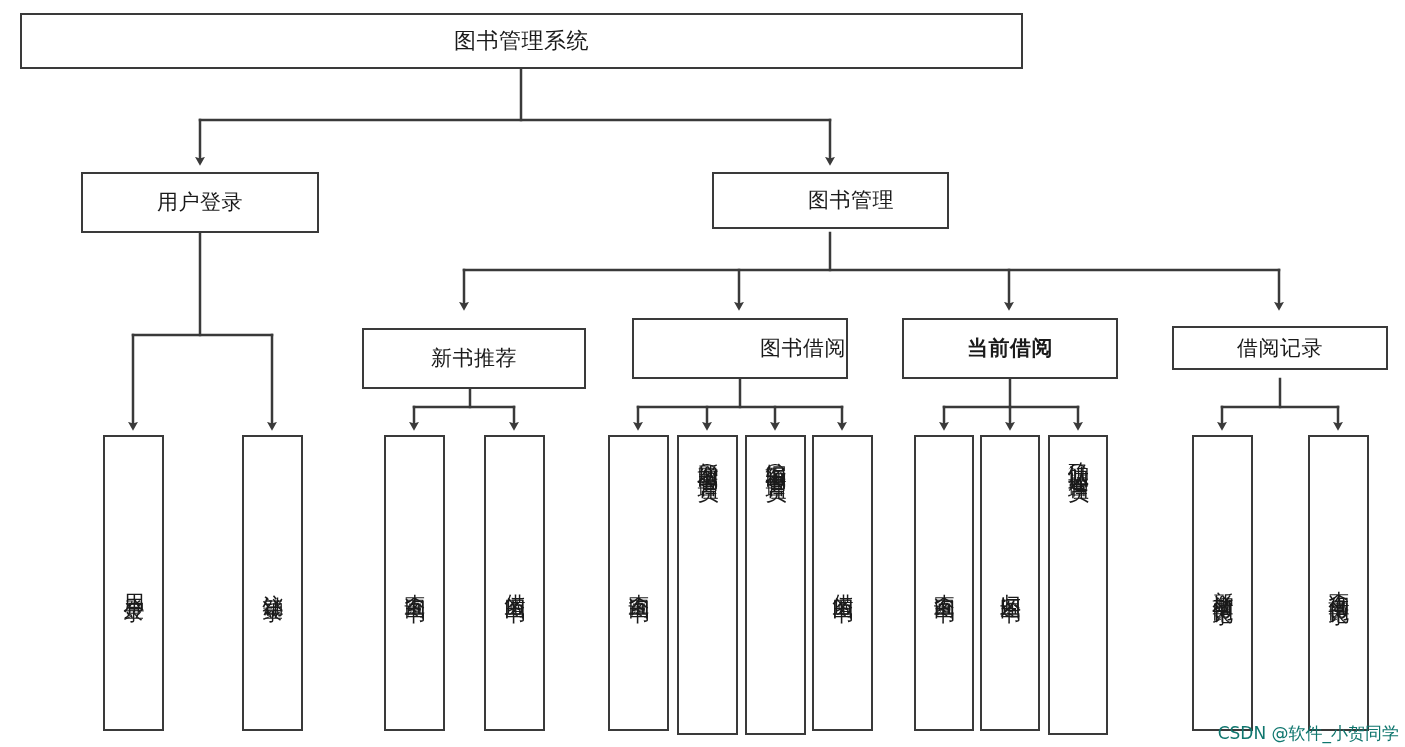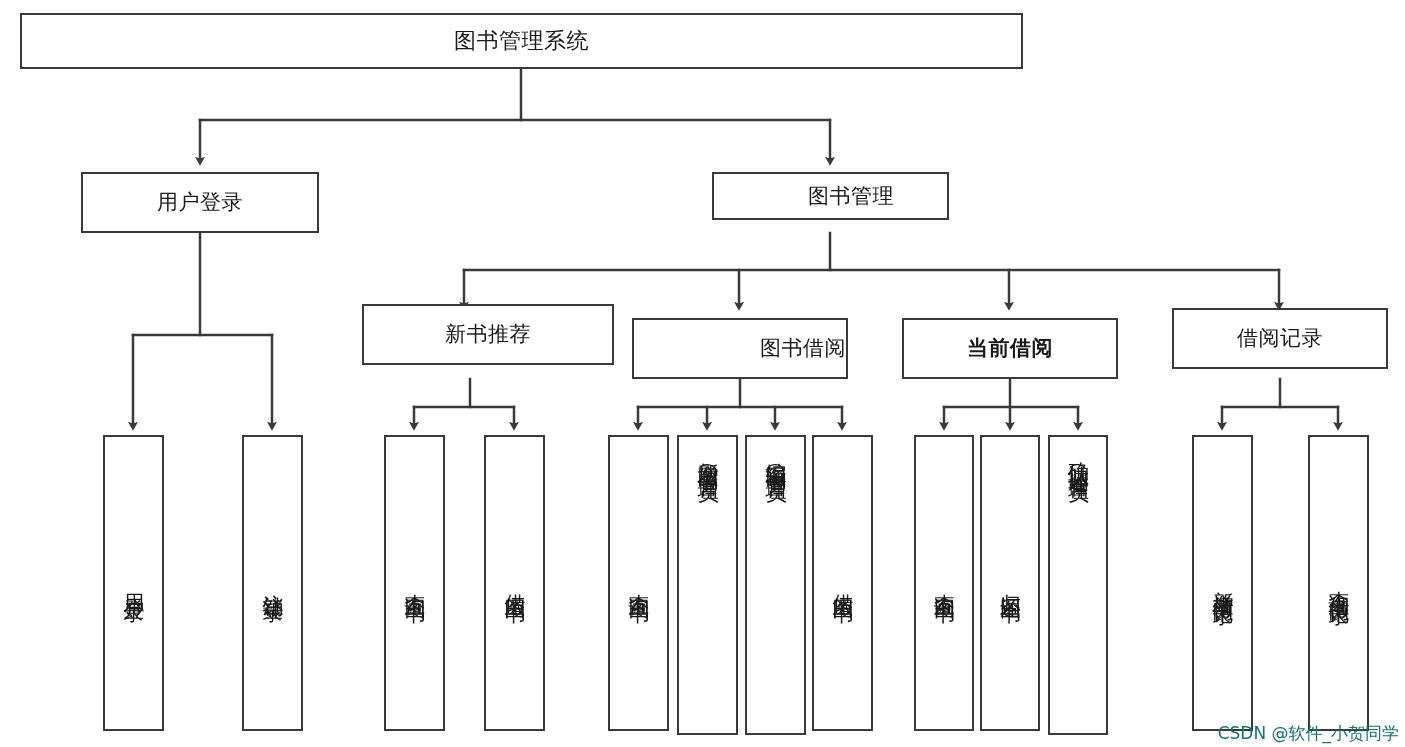--- a/index.html
+++ b/index.html
@@ -131,37 +131,37 @@
   </svg>
 
   <div class="node h root" style="left:20px; top:13px; width:1003px; height:56px;">
     <span class="label">图书管理系统</span>
   </div>
 
   <div class="node h" style="left:81px; top:172px; width:238px; height:61px;">
     <span class="label">用户登录</span>
   </div>
 
-  <div class="node h" style="left:712px; top:172px; width:237px; height:48px;padding-left:41px;">
+  <div class="node h" style="left:712px; top:172px; width:237px; height:57px;padding-left:41px;">
     <span class="label">图书管理</span>
   </div>
 
-  <div class="node h" style="left:362px; top:304px; width:252px; height:61px;">
+  <div class="node h" style="left:362px; top:328px; width:224px; height:61px;">
     <span class="label">新书推荐</span>
   </div>
 
   <div class="node h" style="left:632px; top:318px; width:216px; height:61px;justify-content:flex-end;">
     <span class="label">图书借阅</span>
   </div>
 
   <div class="node h" style="left:902px; top:318px; width:216px; height:61px;font-weight:bold;">
     <span class="label">当前借阅</span>
   </div>
 
-  <div class="node h" style="left:1172px; top:308px; width:216px; height:61px;">
+  <div class="node h" style="left:1172px; top:326px; width:216px; height:44px;">
     <span class="label">借阅记录</span>
   </div>
 
   <div class="node v centered" style="left:103px; top:435px; width:61px; height:296px;">
     <span class="label">用户登录</span>
   </div>
 
   <div class="node v centered" style="left:242px; top:435px; width:61px; height:296px;">
     <span class="label">注销登录</span>
   </div>

